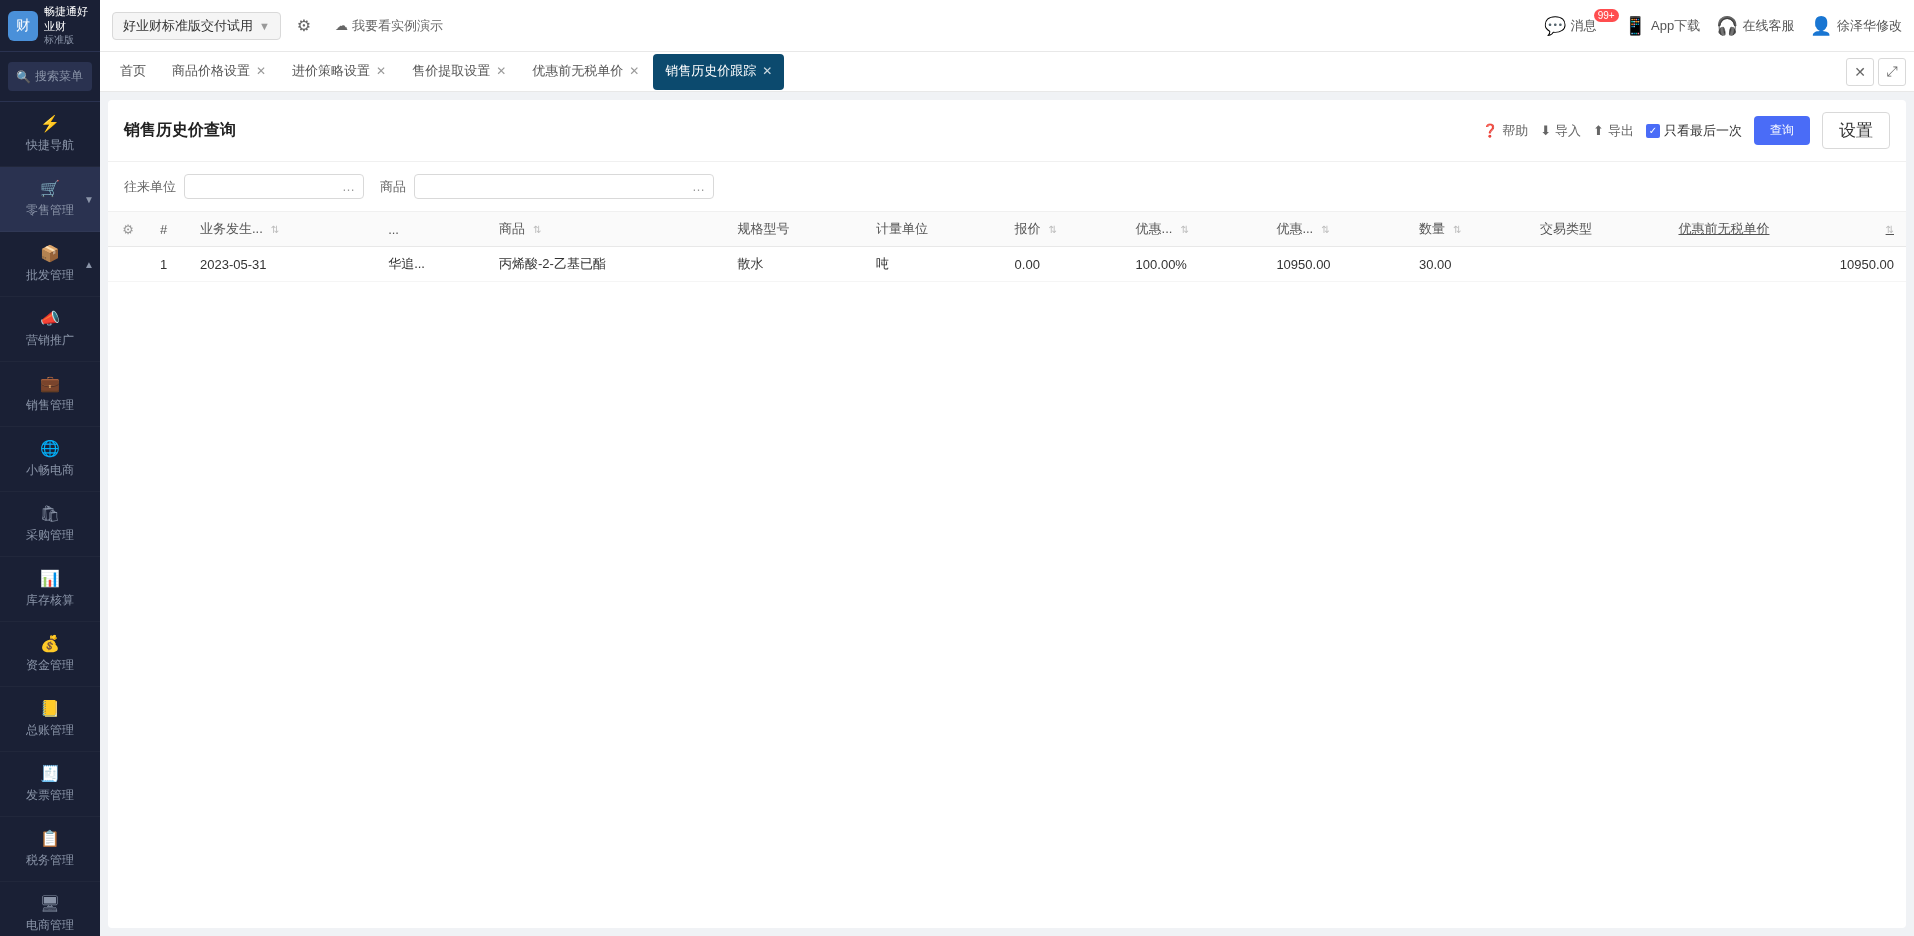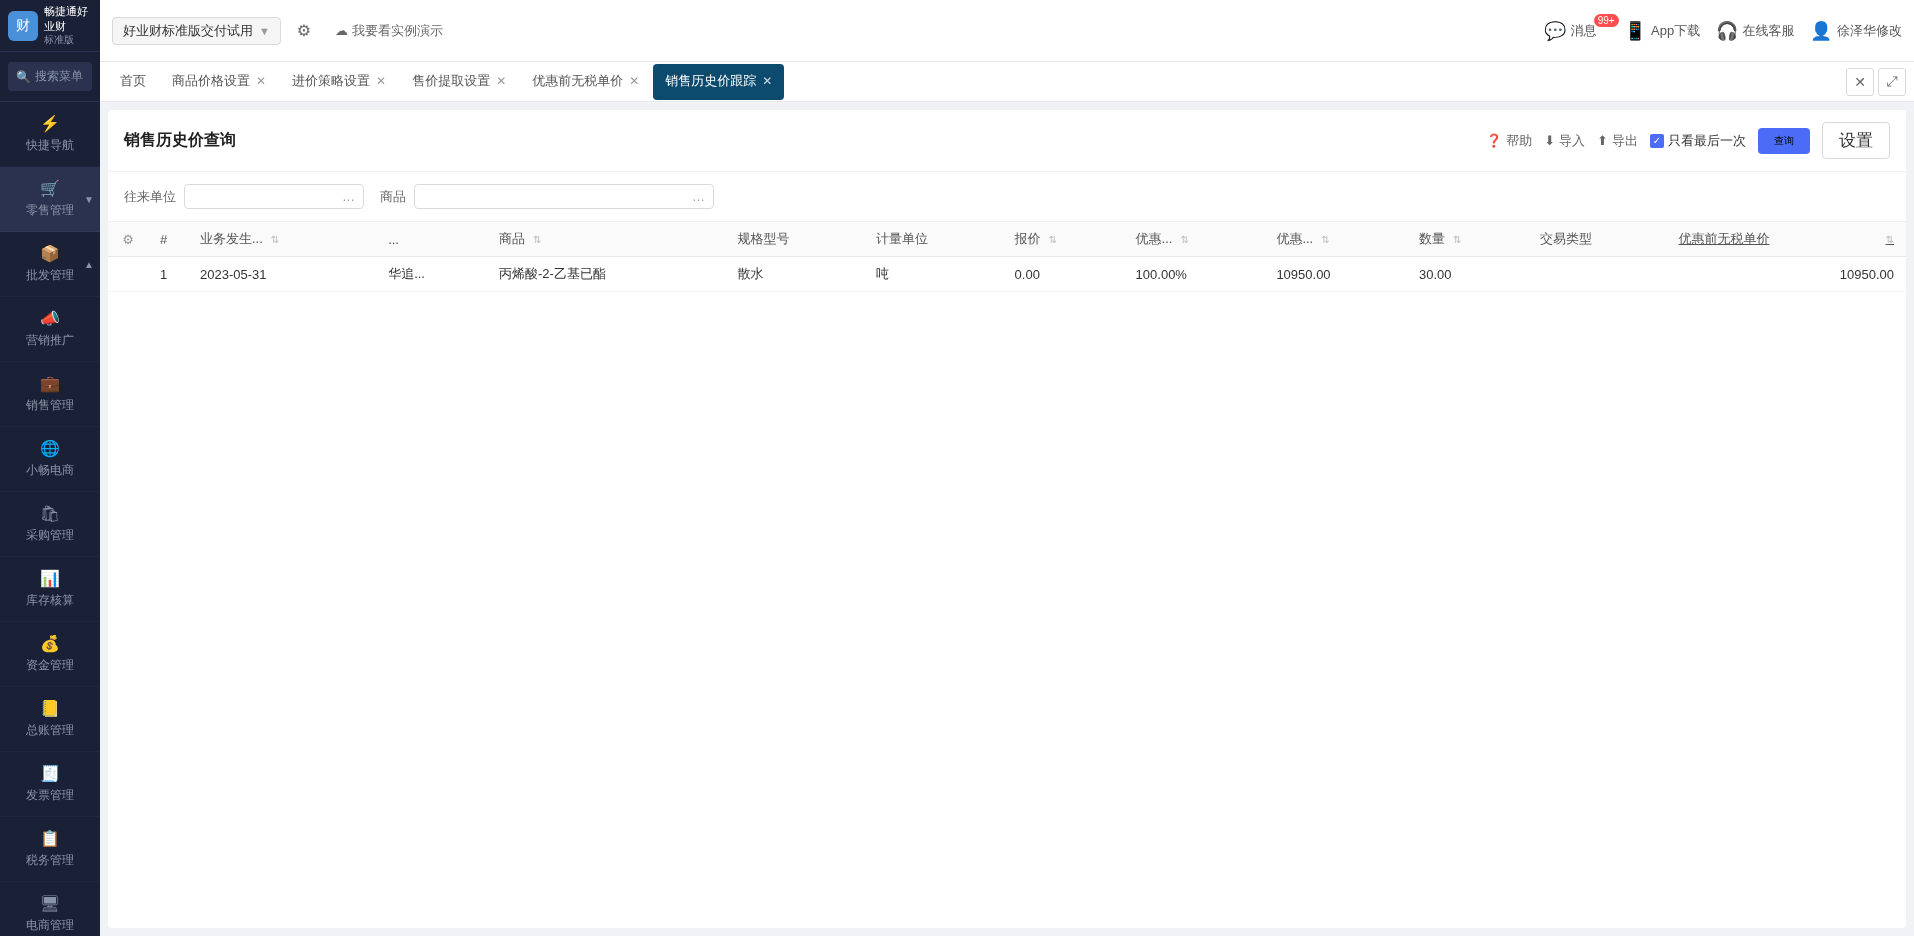--- a/index.html
+++ b/index.html
@@ -85,21 +85,21 @@
       flex: 1;
       display: flex;
       flex-direction: column;
       background: #f0f2f5;
       overflow: hidden;
     }
 
     
     .top-header {
       background: #fff;
-      height: 62px;
+      height: 52px;
       display: flex;
       align-items: center;
       padding: 0 12px;
       border-bottom: 1px solid #e8e8e8;
       gap: 8px;
     }
     .version-selector {
       display: flex;
       align-items: center;
       gap: 6px;
@@ -265,25 +265,25 @@
       background: #4a6cf7;
       border-radius: 2px;
       display: flex;
       align-items: center;
       justify-content: center;
       color: white;
       font-size: 10px;
     }
     .btn-query {
       background: #4a6cf7;
-      color: #000000;
+      color: #ffffff;
       border: none;
       border-radius: 4px;
       padding: 6px 16px;
-      font-size: 10px;
+      font-size: 12px;
       cursor: pointer;
     }
     .btn-setting {
       background: #fff;
       color: #333;
       border: 1px solid #d9d9d9;
       border-radius: 4px;
       padding: 6px 16px;
       font-size: 17px;
       cursor: pointer;

